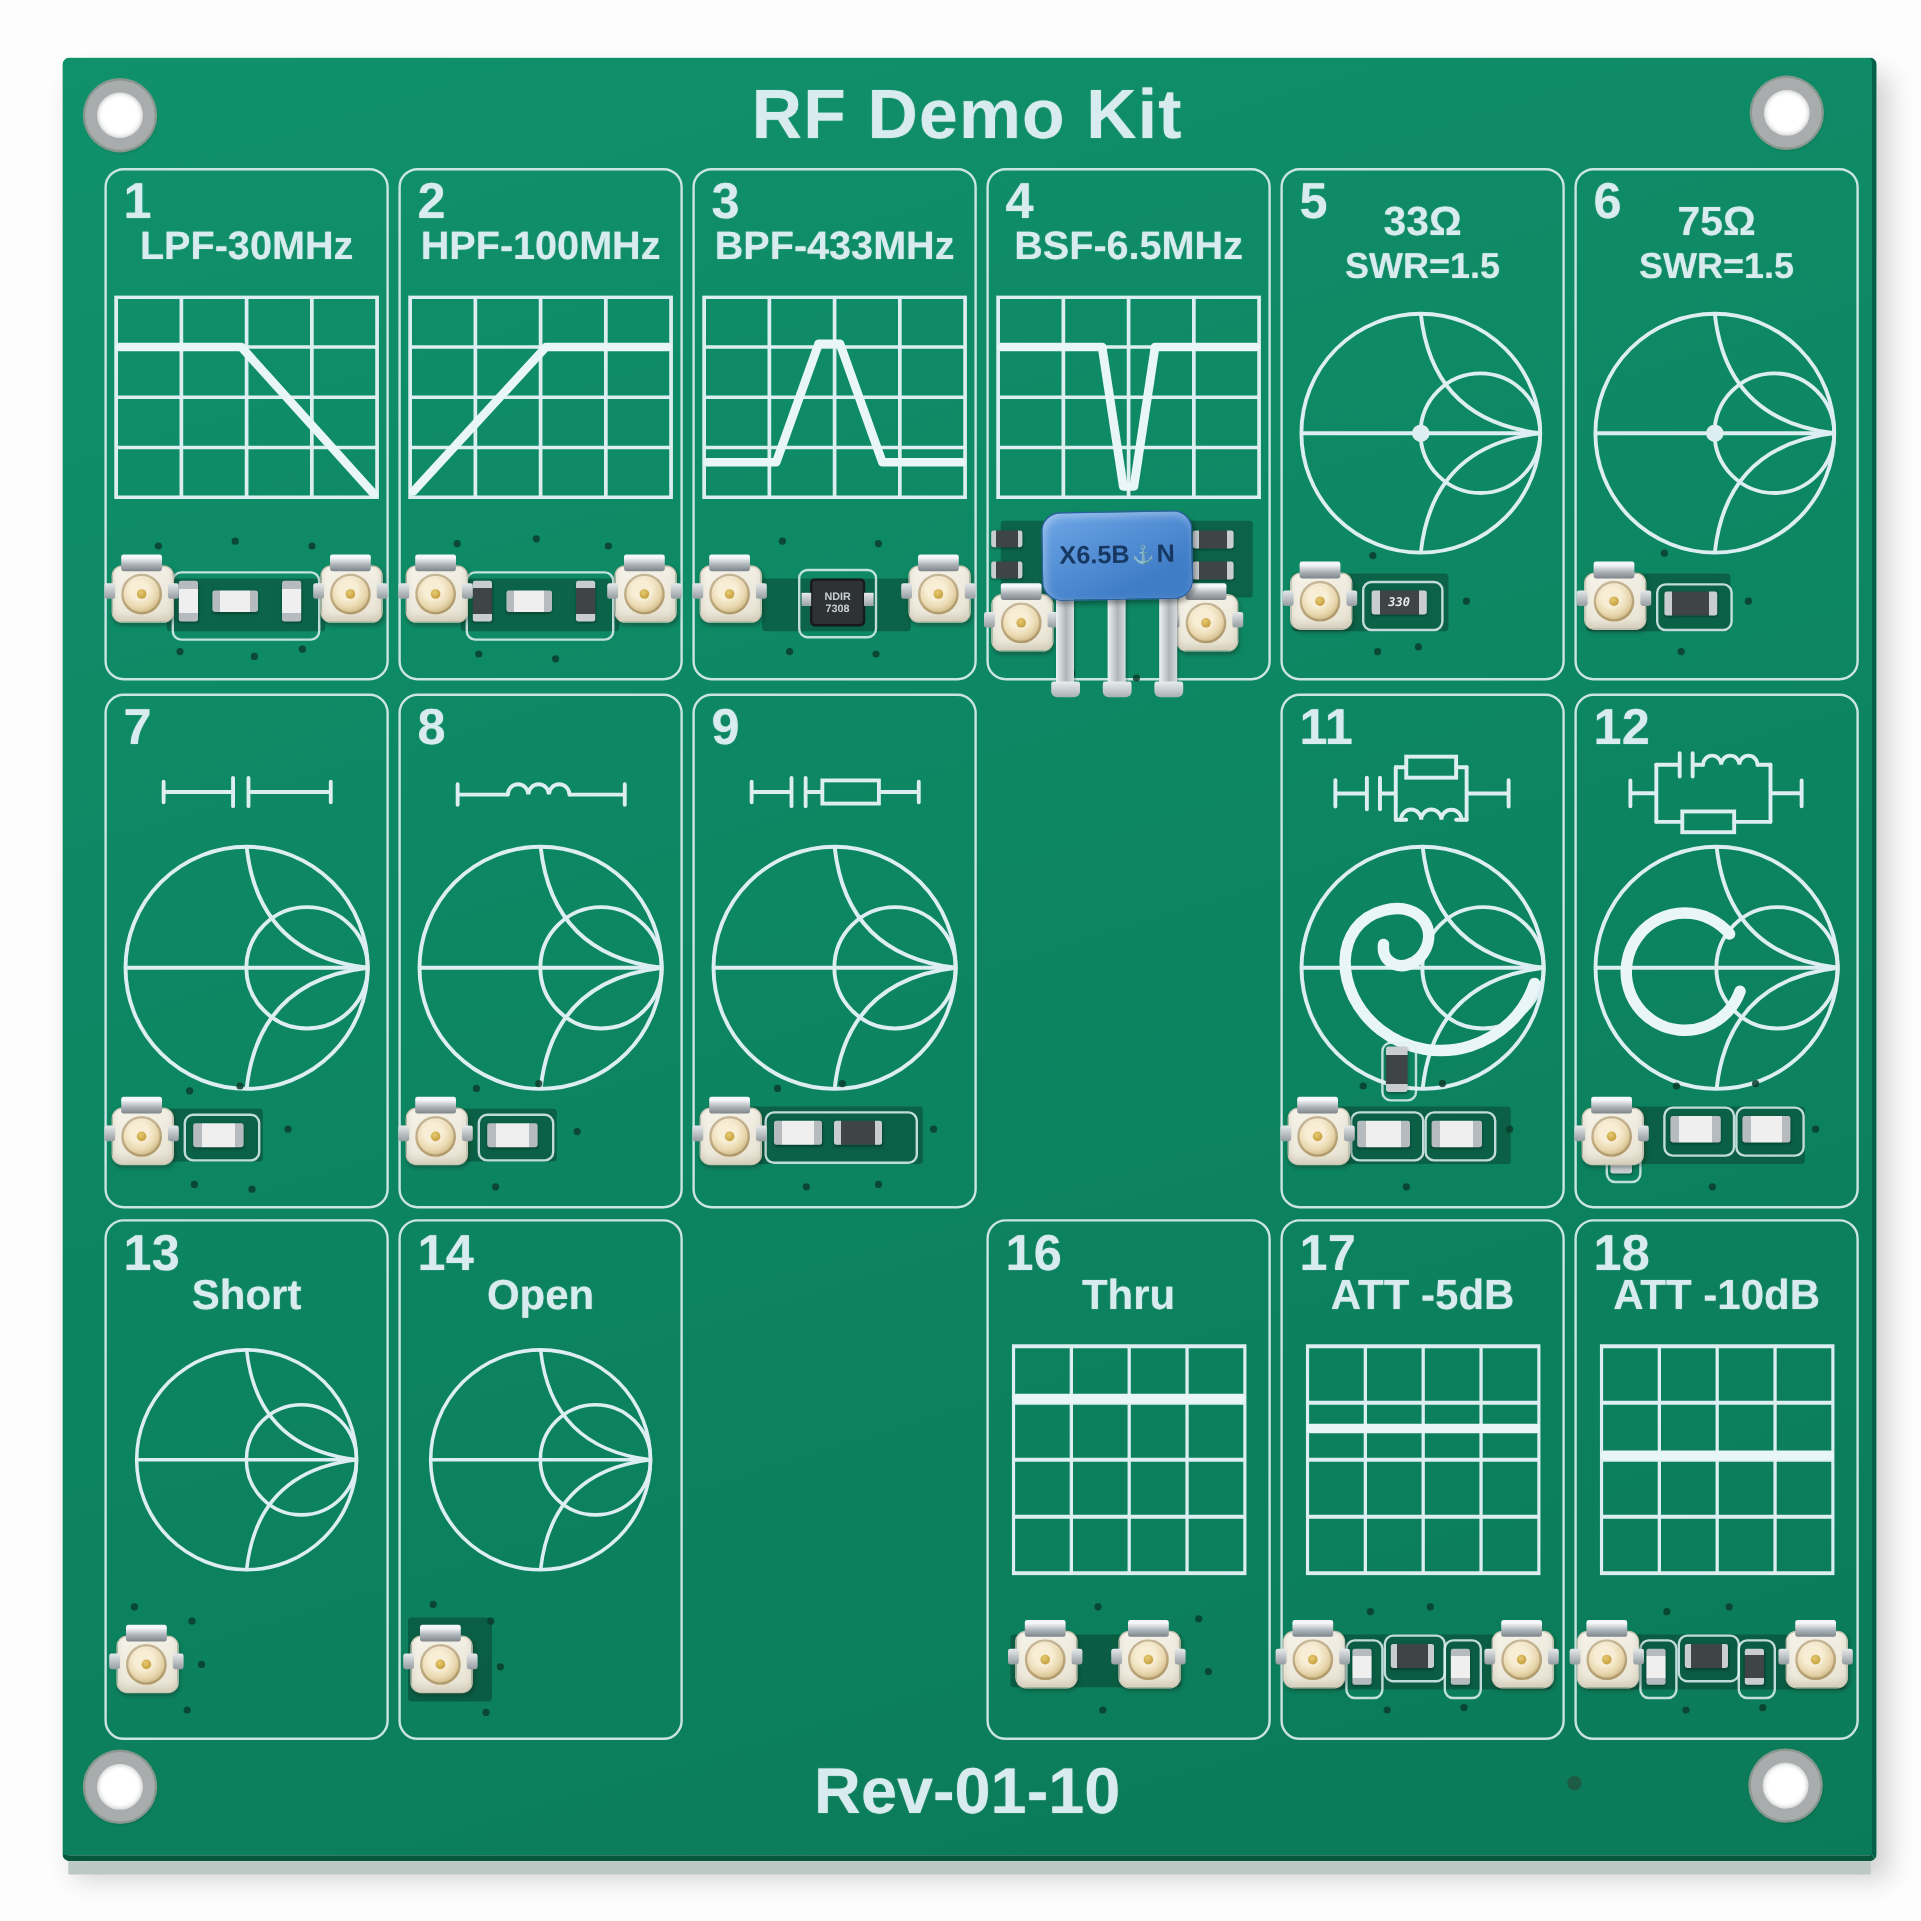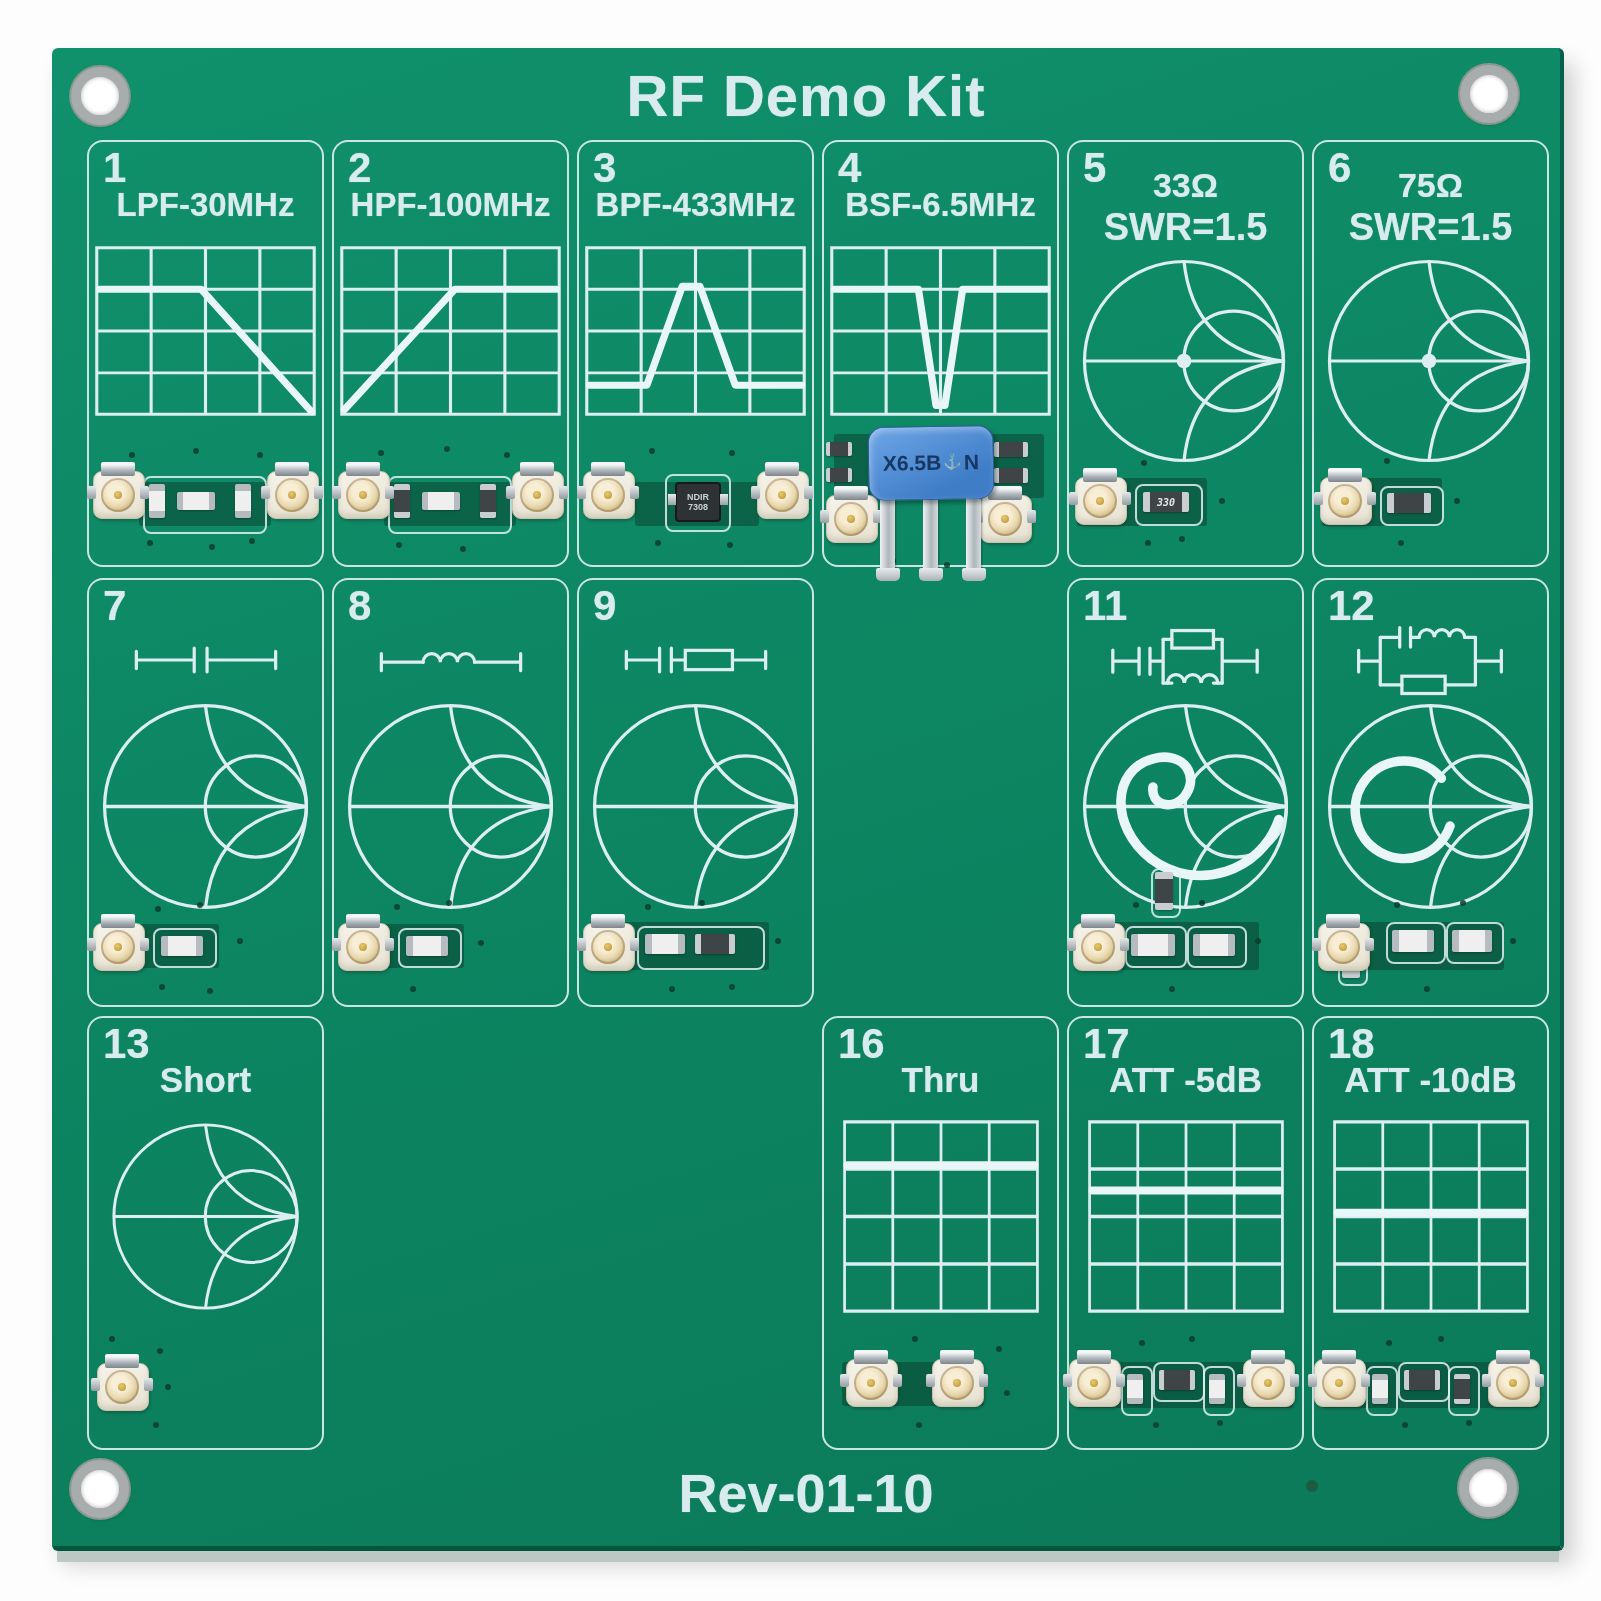--- a/index.html
+++ b/index.html
@@ -8,21 +8,21 @@
   #board{position:absolute;left:52px;top:48px;width:1508px;height:1498px;
     background:linear-gradient(163deg,#10916b 0%,#0d8662 45%,#0b7a58 100%);
     border-radius:6px;
     border-right:4px solid #07614a;border-bottom:5px solid #06563e;
     box-shadow:0 16px 0 -5px #bcc8c4, 10px 14px 22px rgba(0,0,0,.18);}
   .silk{color:#d8ebee;font-weight:bold;text-shadow:0 0 1px rgba(230,245,247,.55);}
   .cell{position:absolute;width:233px;border:2.5px solid rgba(223,240,242,.9);border-radius:16px;}
   .num{position:absolute;left:14px;top:2px;font-size:42px;}
   .lbl{position:absolute;left:0;right:0;top:44px;text-align:center;font-size:33px;white-space:nowrap;}
   .lblA{position:absolute;left:0;right:0;top:24px;text-align:center;font-size:34px;}
-  .lblB{position:absolute;left:0;right:0;top:64px;text-align:center;font-size:38px;}
+  .lblB{position:absolute;left:0;right:0;top:64px;text-align:center;font-size:30px;}
   .lbl3{position:absolute;left:0;right:0;top:42px;text-align:center;font-size:35px;}
   svg.chart{position:absolute;}
   .s{stroke:#dceef1;stroke-width:1.5;fill:none;}
   .sg{stroke:#dceef1;stroke-width:1.4;fill:none;}
   .t{stroke:#e9f6f8;stroke-width:3.3;fill:none;stroke-linecap:round;stroke-linejoin:round;}
   .t2{stroke:#e9f6f8;stroke-width:4.4;fill:none;stroke-linecap:round;}
   .s2{stroke:#dceef1;stroke-width:3;fill:none;stroke-linecap:round;}
   .f{fill:#dceef1;stroke:none;}
   
   .ufl{position:absolute;width:50px;height:58px;}
@@ -467,20 +467,40 @@
           <i class="tab tr"></i>
           <i class="ring"></i>
           <i class="pin"></i>
         </div>
     <i class="via" style="left:68px;top:330px"></i>
     <i class="via" style="left:76px;top:366px"></i>
     <i class="via" style="left:20px;top:318px"></i>
     <i class="via" style="left:64px;top:404px"></i>
   </div>
 
+  <div class="cell" style="left:280px;top:968px;height:430px">
+    <div class="silk num">14</div>
+    <div class="silk lbl3">Open</div>
+    <svg class="chart" viewBox="0 0 100 100" style="left:18px;top:100px;width:197px;height:197px">
+      <use href="#g-smith" class="s"></use>
+    </svg>
+    <div class="dk" style="left:6px;top:330px;width:70px;height:70px"></div>
+    <div class="ufl" style="left:8px;top:336px">
+          <i class="base"></i>
+          <i class="metal"></i>
+          <i class="tab tl"></i>
+          <i class="tab tr"></i>
+          <i class="ring"></i>
+          <i class="pin"></i>
+        </div>
+    <i class="via" style="left:72px;top:330px"></i>
+    <i class="via" style="left:80px;top:368px"></i>
+    <i class="via" style="left:24px;top:316px"></i>
+    <i class="via" style="left:68px;top:406px"></i>
+  </div>
 
 
   <div class="cell" style="left:770px;top:968px;height:430px">
     <div class="silk num">16</div>
     <div class="silk lbl3">Thru</div>
     <svg class="chart" viewBox="0 0 100 80" preserveAspectRatio="none" style="left:19px;top:102px;width:196px;height:193px">
       <use href="#g-grid" class="sg"></use>
           <path class="t" d="M2,18.8 H98"></path>
     </svg>
     <div class="dk" style="left:18px;top:344px;width:142px;height:44px"></div>

